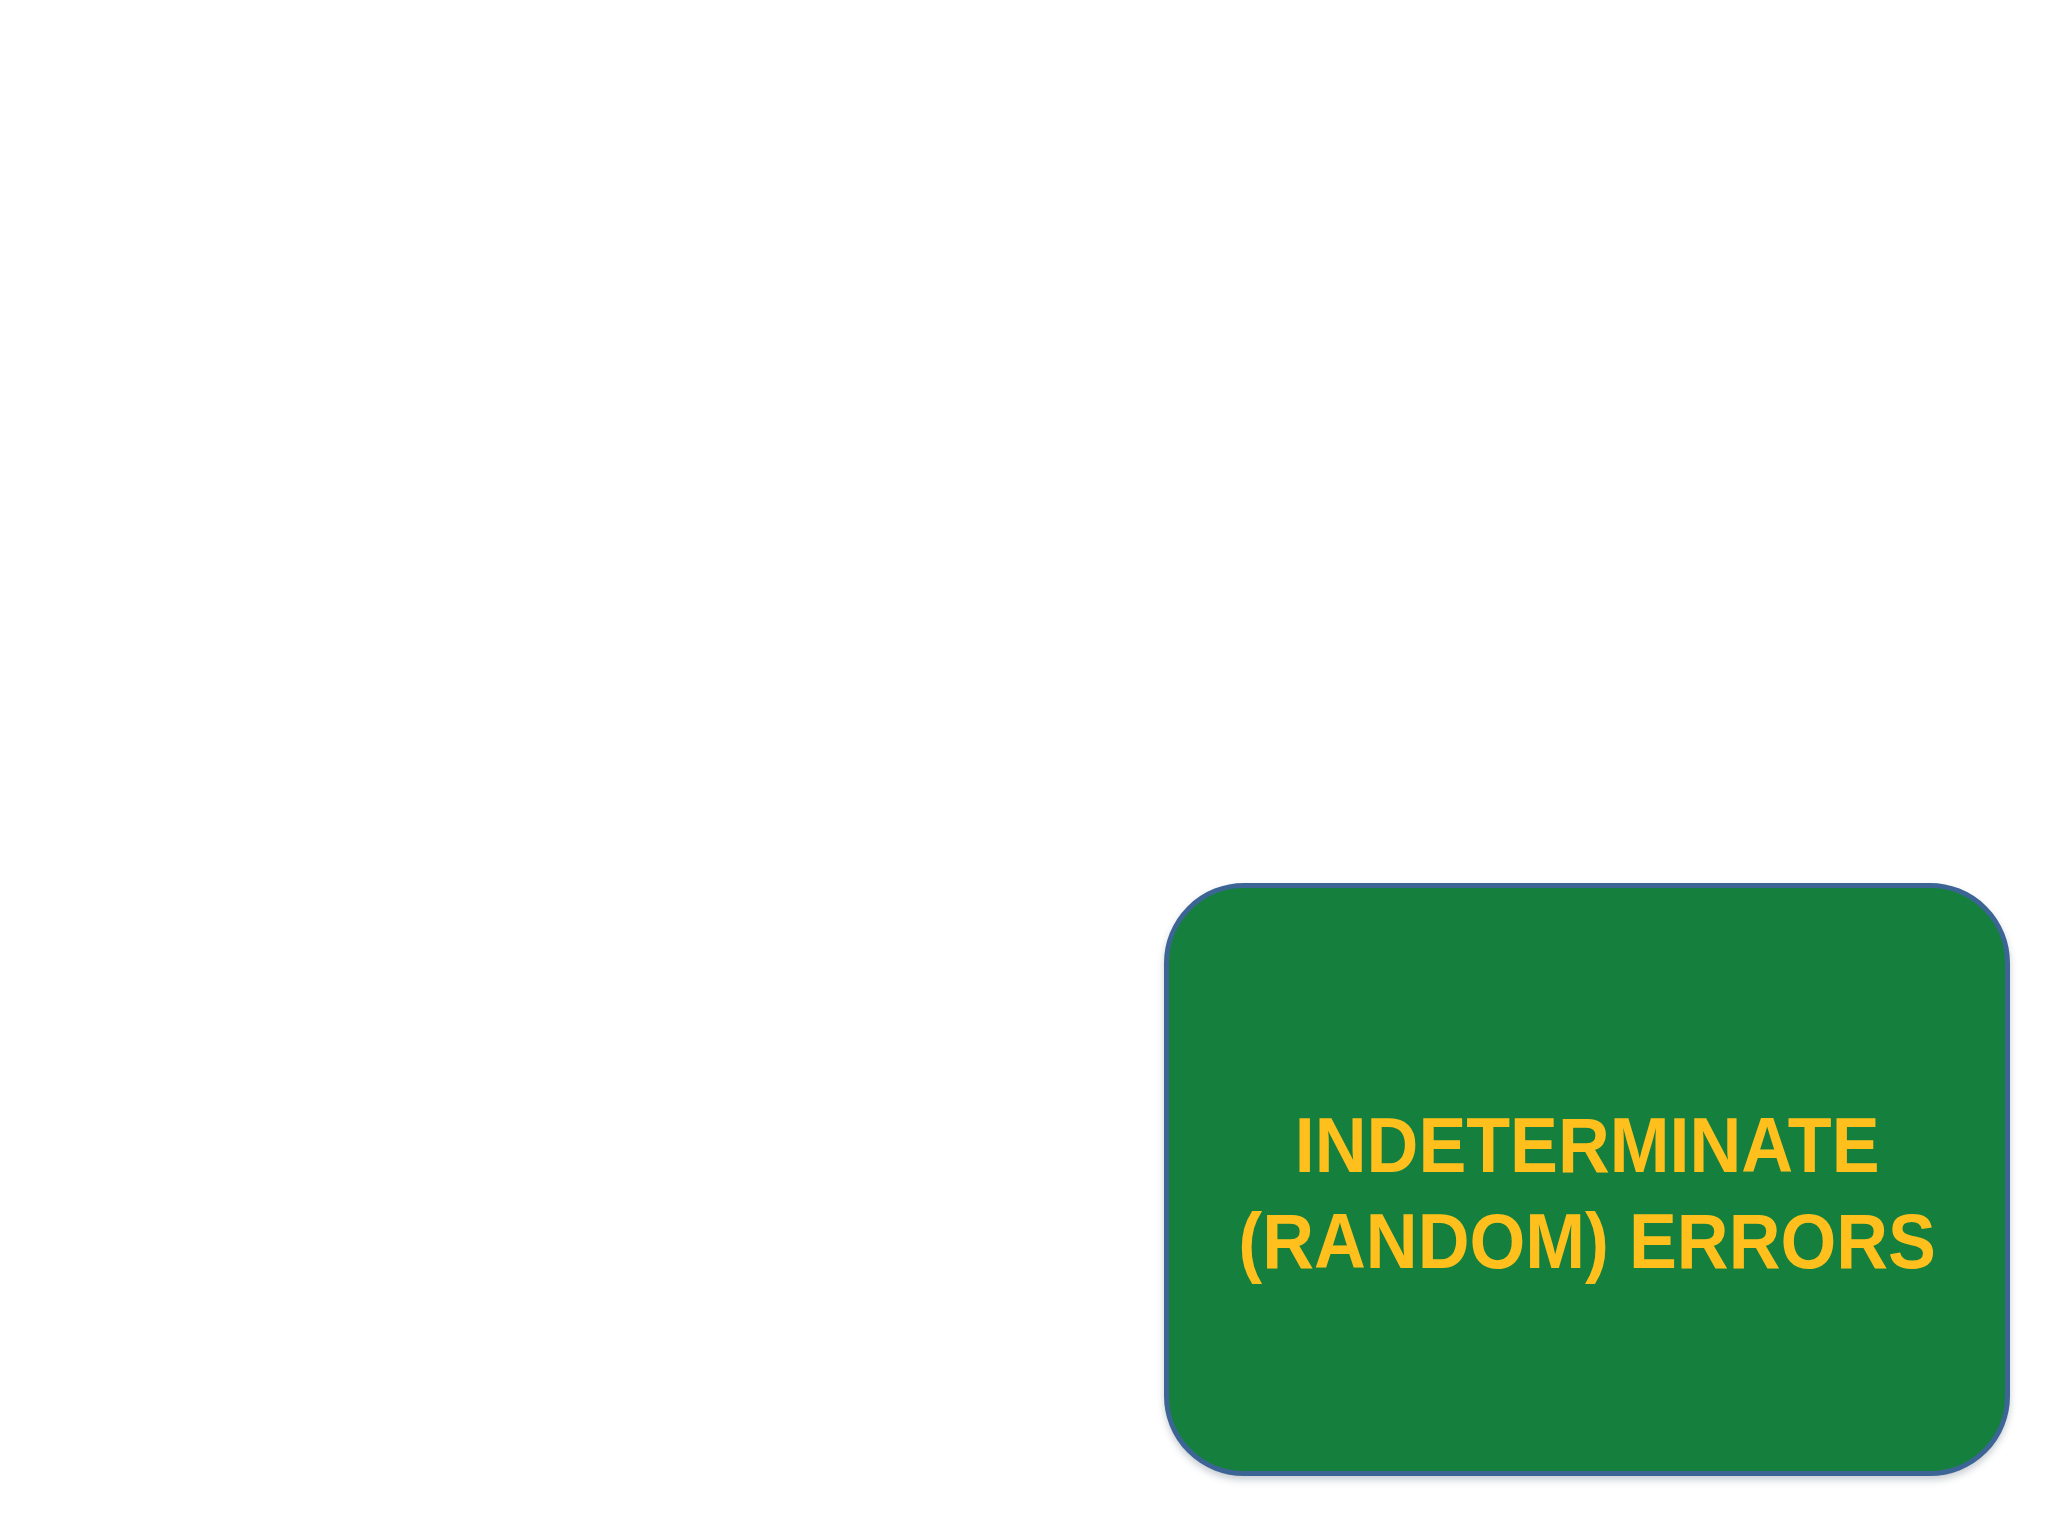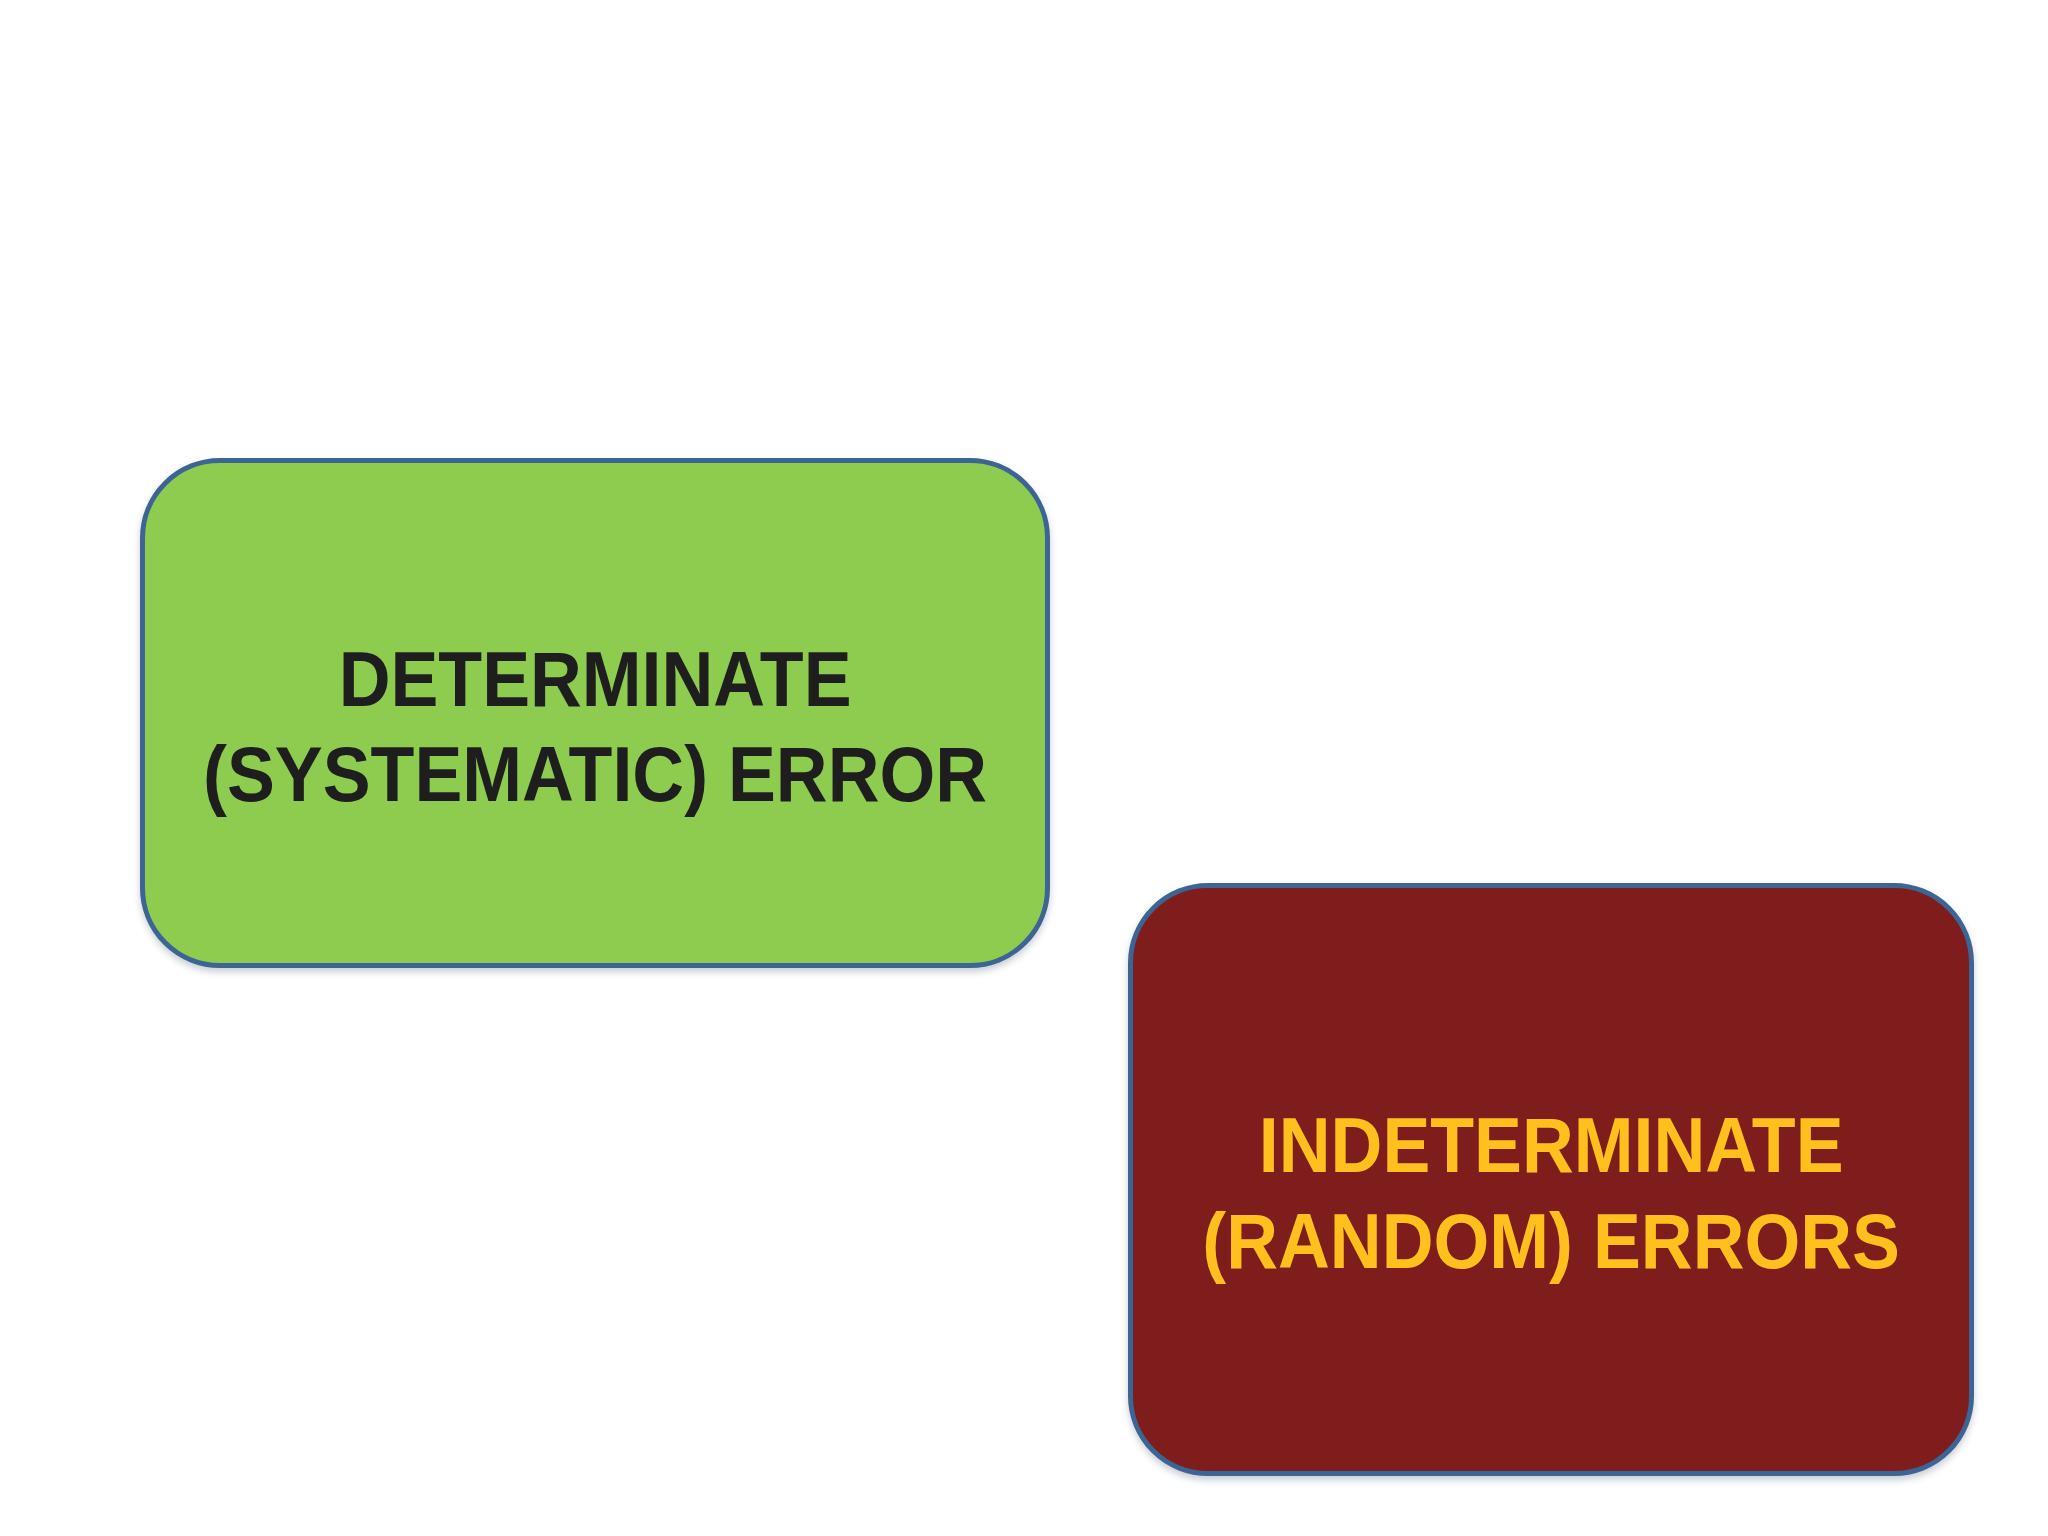--- a/index.html
+++ b/index.html
@@ -72,27 +72,21 @@
   .box-text .line {
     display: block;
   }
 </style>
 </head>
 <body>
 
 <div class="slide">
 
 
-  <div class="box box-green" style="background-color: rgb(141, 204, 79); border-color: rgb(60, 101, 149);">
-    <div class="box-text" style="color: rgb(30, 30, 30);">
-      <span class="line">DETERMINATE</span>
-      <span class="line">(SYSTEMATIC) ERROR</span>
-    </div>
-  </div>
 
-  <div class="box box-red" style="background-color: #7f1d1d; border-color: rgb(60, 101, 149);">
+  <div class="box box-red" style="background-color: #15803d; border-color: rgb(60, 101, 149); margin-left: 36px;">
     <div class="box-text" style="color: rgb(255, 192, 30);">
       <span class="line">INDETERMINATE</span>
       <span class="line">(RANDOM) ERRORS</span>
     </div>
   </div>
 
 </div>
 
 </body></html>

